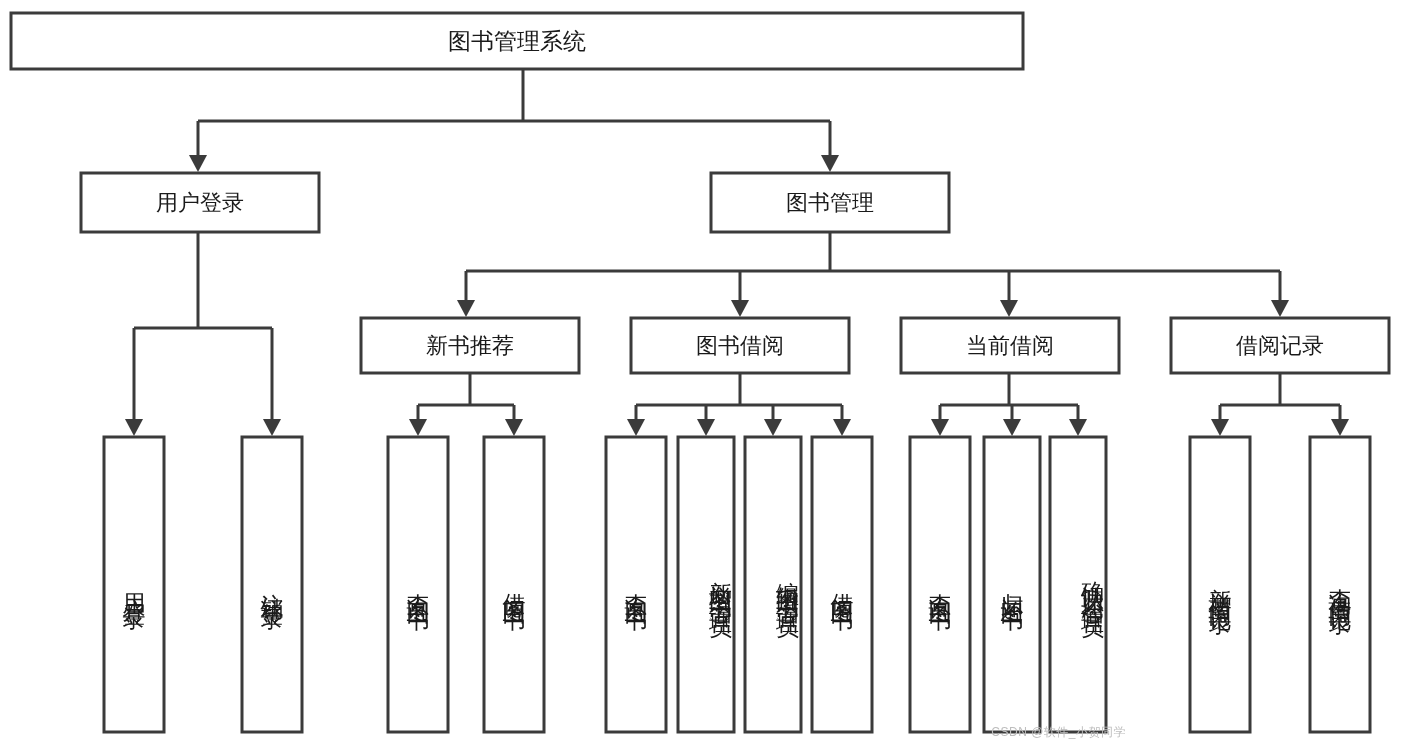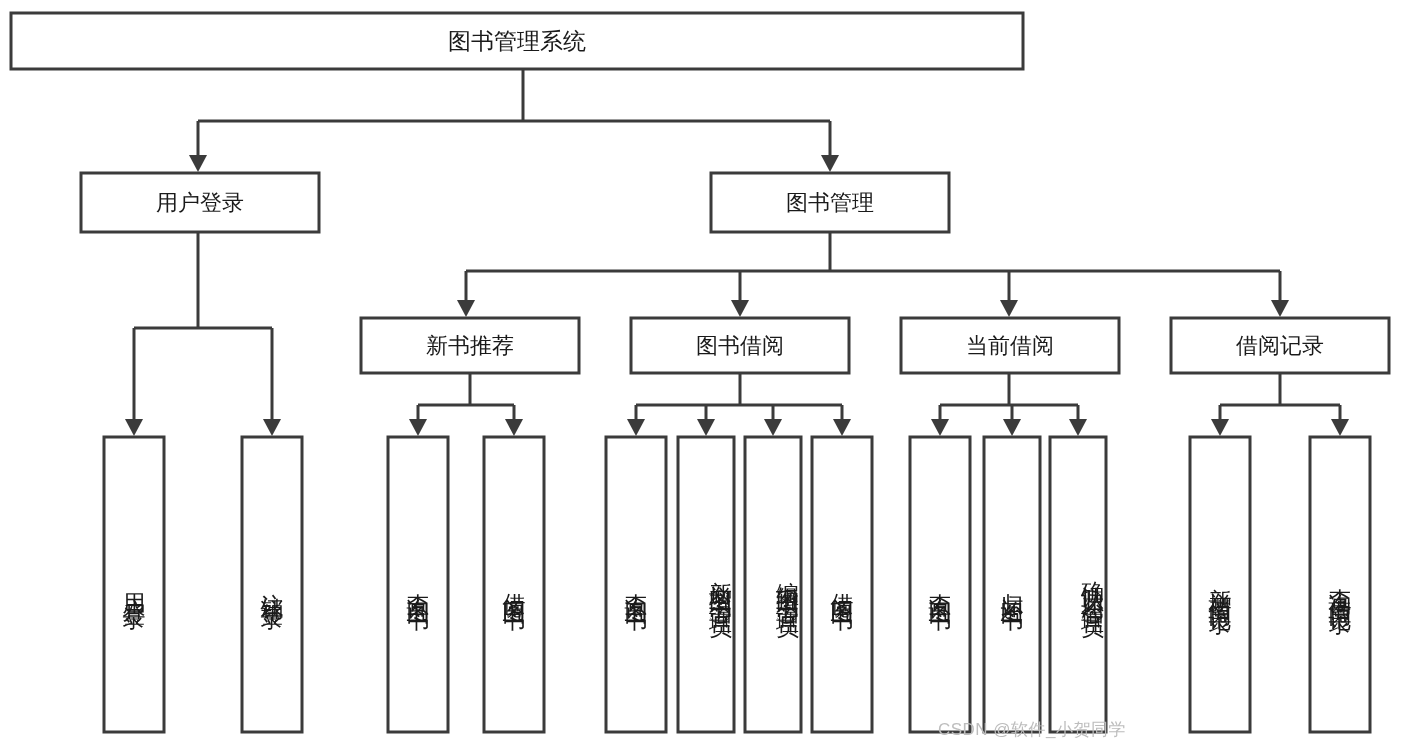--- a/index.html
+++ b/index.html
@@ -49,21 +49,21 @@
     dominant-baseline: middle;
   }
   .node-label-title {
     font-size: 23px;
   }
   .watermark {
     position: absolute;
     right: 14px;
     bottom: 6px;
     color: #bdbdbd;
-    font-size: 17px;
+    font-size: 12px;
     font-family: "Liberation Sans", "DejaVu Sans", sans-serif;
     letter-spacing: 0.5px;
     white-space: nowrap;
     user-select: none;
   }
 </style>
 </head>
 <body>
 
 <div id="diagram-root">

